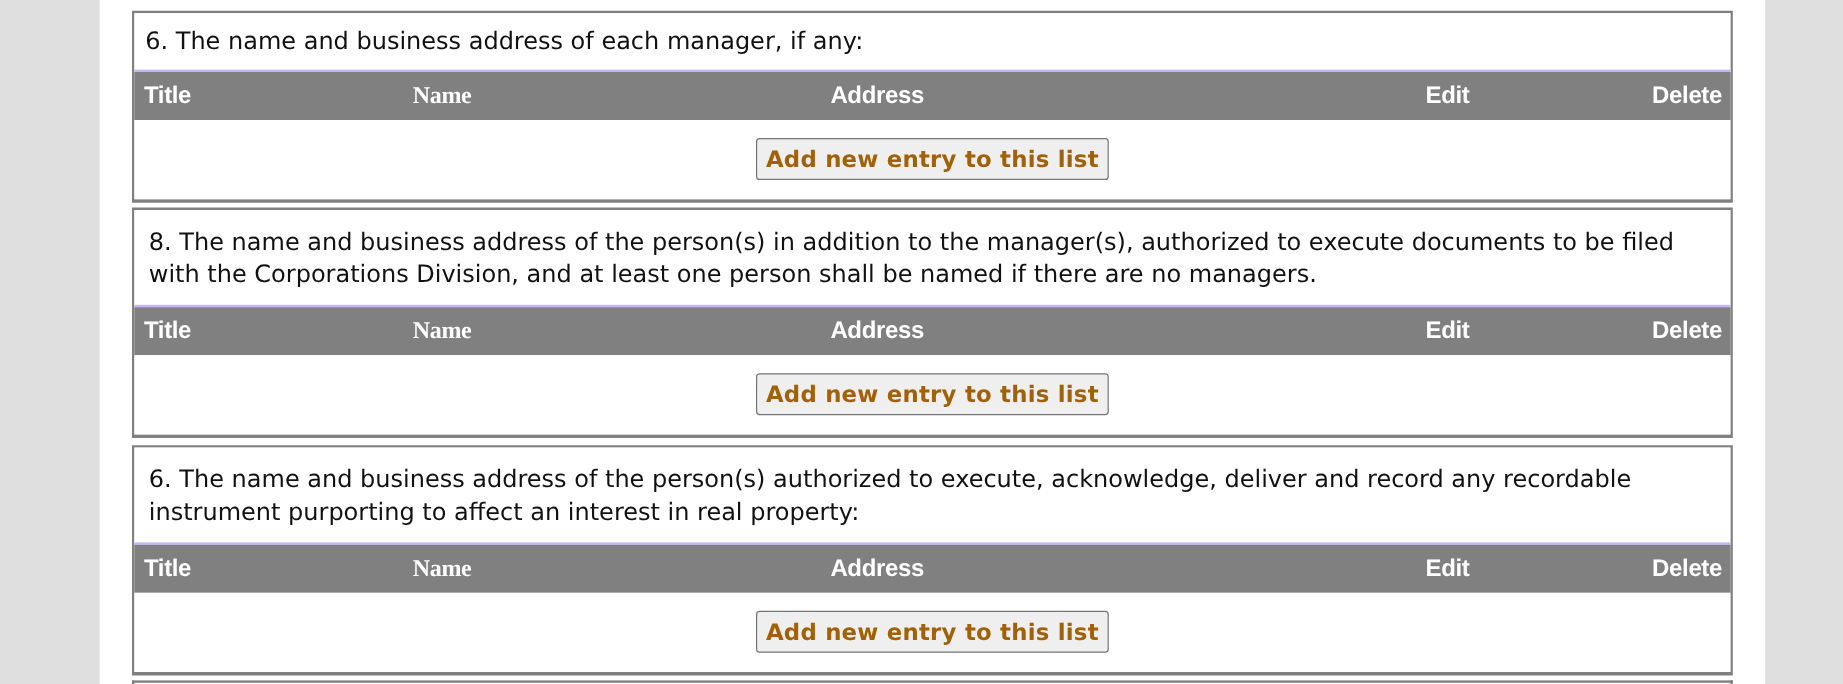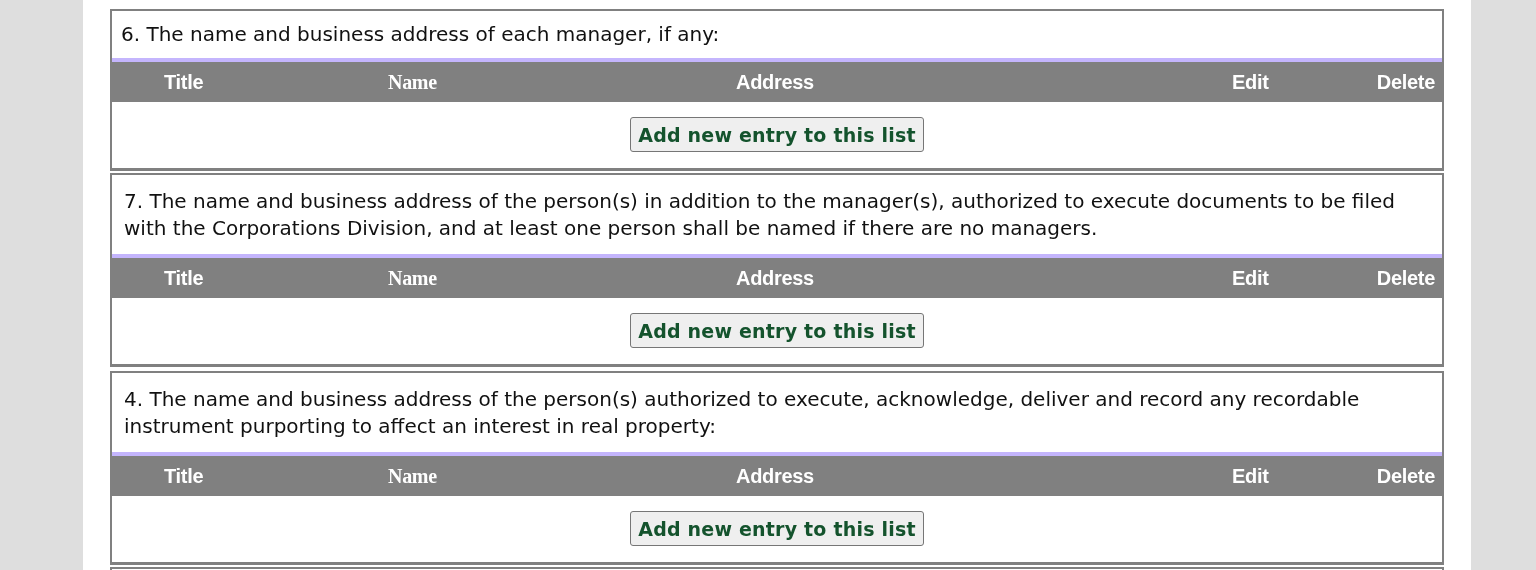--- a/index.html
+++ b/index.html
@@ -32,21 +32,21 @@
       border-right: 2px solid #808080;
       border-bottom: 3px solid #808080;
       background: #ffffff;
     }
     .section .question {
       padding: 0 10px 0 9px;
       font-size: 20px;
       line-height: 27px;
       color: #111;
       background: #fff;
-      border-bottom: 4px solid #c4b5fd;
+      border-bottom: 2px solid #c4b5fd;
     }
     .section.s6 .question {
       height: 47px;
       display: flex;
       align-items: center;
     }
     .section.s7 .question,
     .section.s8 .question {
       padding-top: 13px;
       padding-bottom: 12px;
@@ -59,21 +59,20 @@
       color: #ffffff;
       font-family: "Liberation Sans", sans-serif;
       font-weight: bold;
       font-size: 20px;
     }
     .thead span {
       position: absolute;
       top: 9px;
       line-height: 22px;
       letter-spacing: -0.3px;
-      margin-left: 44px;
     }
     .thead .col-title   { left: 8px; }
     .thead .col-name    { left: 232px; font-family: Liberation Serif, serif; }
     .thead .col-address { left: 580px; }
     .thead .col-edit    { left: 1076px; }
     .thead .col-delete  { right: 7px; }
     .tbody {
       height: 66px;
       position: relative;
       background: #fff;
@@ -84,21 +83,21 @@
       top: 15px;
       height: 35px;
       width: 294px;
       box-sizing: border-box;
       background: #efefef;
       border: 1px solid #767676;
       border-radius: 3px;
       font-family: "DejaVu Sans", sans-serif;
       font-weight: bold;
       font-size: 19px;
-      color: #14532d;
+      color: #a16207;
       padding: 0;
       cursor: pointer;
       letter-spacing: 0.2px;
     }
   </style>
 </head>
 <body>
 
 <div class="page">
 
@@ -110,35 +109,35 @@
       <span class="col-address">Address</span>
       <span class="col-edit">Edit</span>
       <span class="col-delete">Delete</span>
     </div>
     <div class="tbody">
       <button class="add-btn">Add new entry to this list</button>
     </div>
   </div>
 
   <div class="section s7" style="top:173px;">
-    <div class="question">7. The name and business address of the person(s) in addition to the manager(s), authorized to execute documents to be filed with the Corporations Division, and at least one person shall be named if there are no managers.</div>
+    <div class="question">8. The name and business address of the person(s) in addition to the manager(s), authorized to execute documents to be filed with the Corporations Division, and at least one person shall be named if there are no managers.</div>
     <div class="thead">
       <span class="col-title">Title</span>
       <span class="col-name">Name</span>
       <span class="col-address">Address</span>
       <span class="col-edit">Edit</span>
       <span class="col-delete">Delete</span>
     </div>
     <div class="tbody">
       <button class="add-btn">Add new entry to this list</button>
     </div>
   </div>
 
   <div class="section s8" style="top:371px;">
-    <div class="question">4. The name and business address of the person(s) authorized to execute, acknowledge, deliver and record any recordable instrument purporting to affect an interest in real property:</div>
+    <div class="question">6. The name and business address of the person(s) authorized to execute, acknowledge, deliver and record any recordable instrument purporting to affect an interest in real property:</div>
     <div class="thead">
       <span class="col-title">Title</span>
       <span class="col-name">Name</span>
       <span class="col-address">Address</span>
       <span class="col-edit">Edit</span>
       <span class="col-delete">Delete</span>
     </div>
     <div class="tbody">
       <button class="add-btn">Add new entry to this list</button>
     </div>

